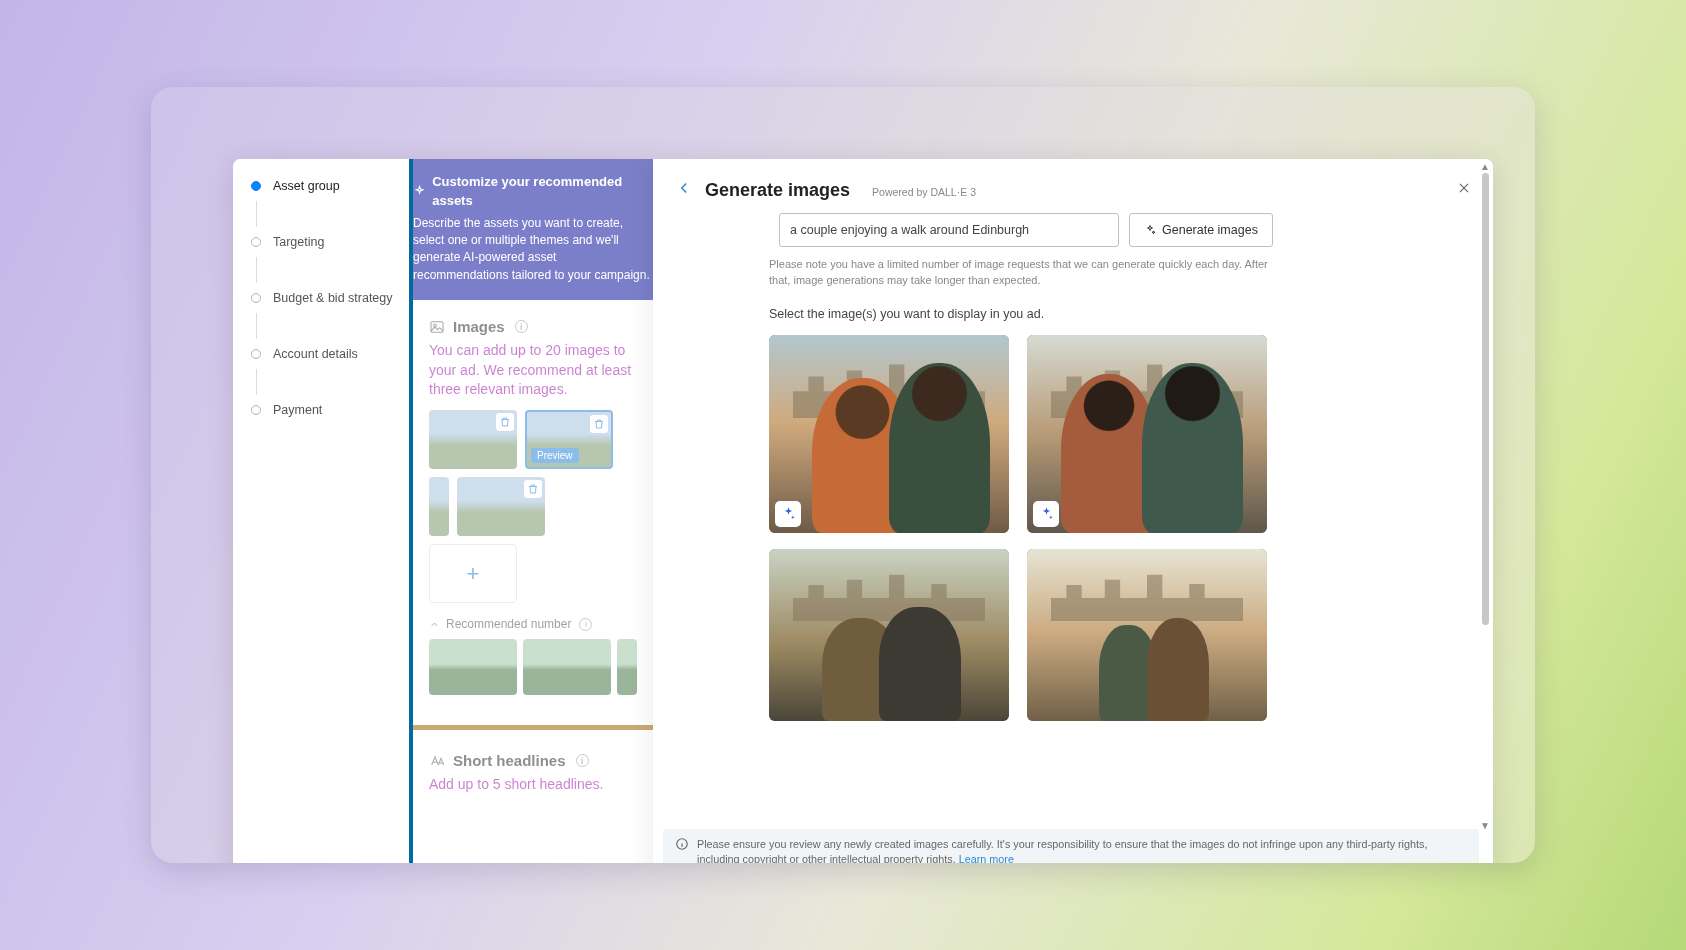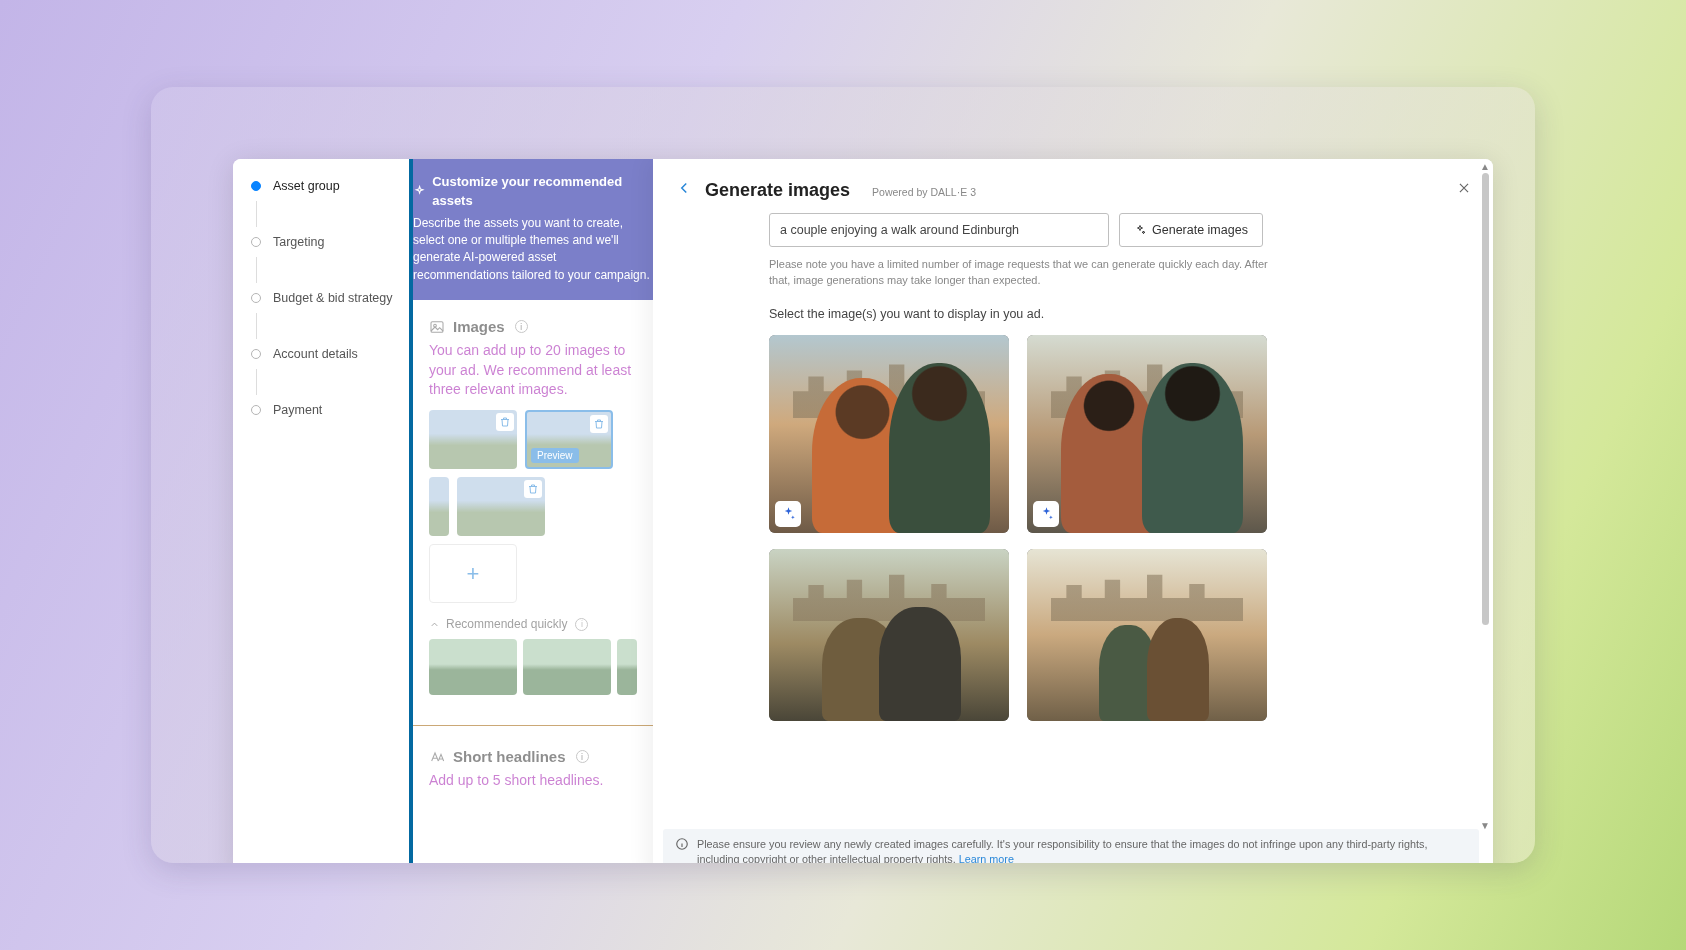--- a/index.html
+++ b/index.html
@@ -94,21 +94,21 @@
   }
   .thumb .preview-tag {
     position:absolute; left:4px; bottom:4px; background:#2b88d8; color:#fff;
     font-size:10px; padding:2px 6px; border-radius:3px;
   }
   .thumb.add { background:#fff; border:1px solid #ddd; color:#2b88d8; font-size:22px; display:flex; align-items:center; justify-content:center; }
   .rec-head { display:flex; align-items:center; gap:6px; font-size:12px; color:#555; margin:14px 0 8px; }
   .rec-head svg { width:11px; height:11px; }
   .rec-row { display:flex; gap:6px; }
   .rec-thumb { width:88px; height:56px; border-radius:4px; background:linear-gradient(180deg,#9fc5a5 45%,#4b7a4a 55%); }
-  .headlines-section { padding: 22px 16px 8px; border-top:1px solid #a16207; margin-top:18px; }
+  .headlines-section { padding: 22px 16px 8px; border-top:5px solid #a16207; margin-top:18px; }
   
   .panel {
     position: absolute;
     left: 420px;
     top: 0;
     right: 0;
     bottom: 0;
     background: #fff;
     box-shadow: -6px 0 20px rgba(0,0,0,0.06);
     display:flex; flex-direction:column;
@@ -119,21 +119,21 @@
   .panel-title { font-size: 18px; font-weight:600; color:#222; }
   .panel-sub { font-size: 10.5px; color:#888; margin-left:10px; margin-top:4px; }
   .close-x {
     position:absolute; top:18px; right:18px; width:22px; height:22px;
     color:#666; cursor:pointer; display:flex; align-items:center; justify-content:center;
   }
   .back-arrow { color:#2b88d8; cursor:pointer; }
   .prompt-row { display:flex; gap:10px; margin: 4px 0 10px 94px; }
   .prompt-input {
     flex: 0 0 340px; height:34px; border:1px solid #bfbfbf; border-radius:3px;
-    padding: 0 10px; font-size:12.5px; color:#444;
+    padding: 0 10px; font-size:12.5px; color:#444;margin-left:10px;
   }
   .gen-btn {
     height:34px; padding:0 14px; border:1px solid #bfbfbf; border-radius:3px;
     background:#fff; font-size:12.5px; color:#333; display:flex; align-items:center; gap:6px;
     cursor:pointer;
   }
   .gen-btn svg { width:12px; height:12px; }
   .note { font-size:11px; color:#888; line-height:1.45; margin:0 0 18px 94px; max-width:500px; }
   .select-label { font-size:12.5px; color:#444; margin:0 0 14px 94px; }
   .gen-grid {
@@ -271,21 +271,21 @@
                     <path d="M4 7h16M9 7V4h6v3M6 7l1 13h10l1-13"></path>
                   </svg>
                 </span>
               </div>
             <div class="thumb add">+</div>
           </div>
           <div class="rec-head">
             <svg viewBox="0 0 24 24" fill="none" stroke="currentColor" stroke-width="2">
                 <path d="M6 15l6-6 6 6"></path>
               </svg>
-            <span>Recommended quickly</span>
+            <span>Recommended number</span>
             <span class="info-dot">i</span>
           </div>
           <div class="rec-row">
             <div class="rec-thumb"></div>
             <div class="rec-thumb"></div>
             <div class="rec-thumb" style="width:20px"></div>
           </div>
         </div>
 
         <div class="headlines-section">

